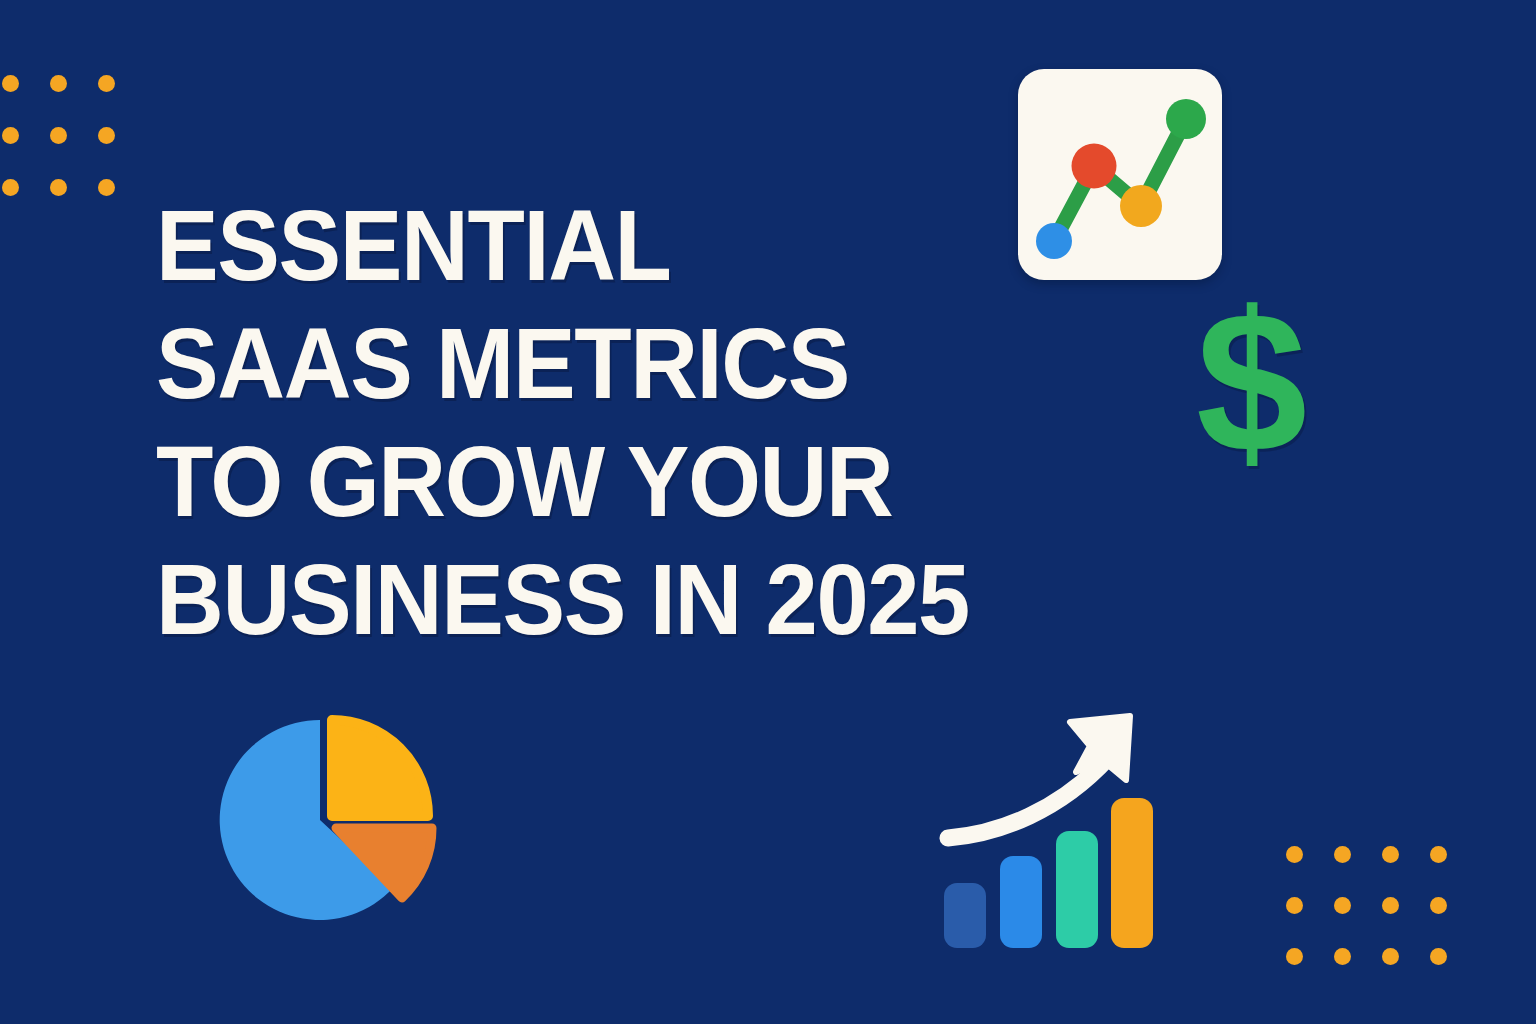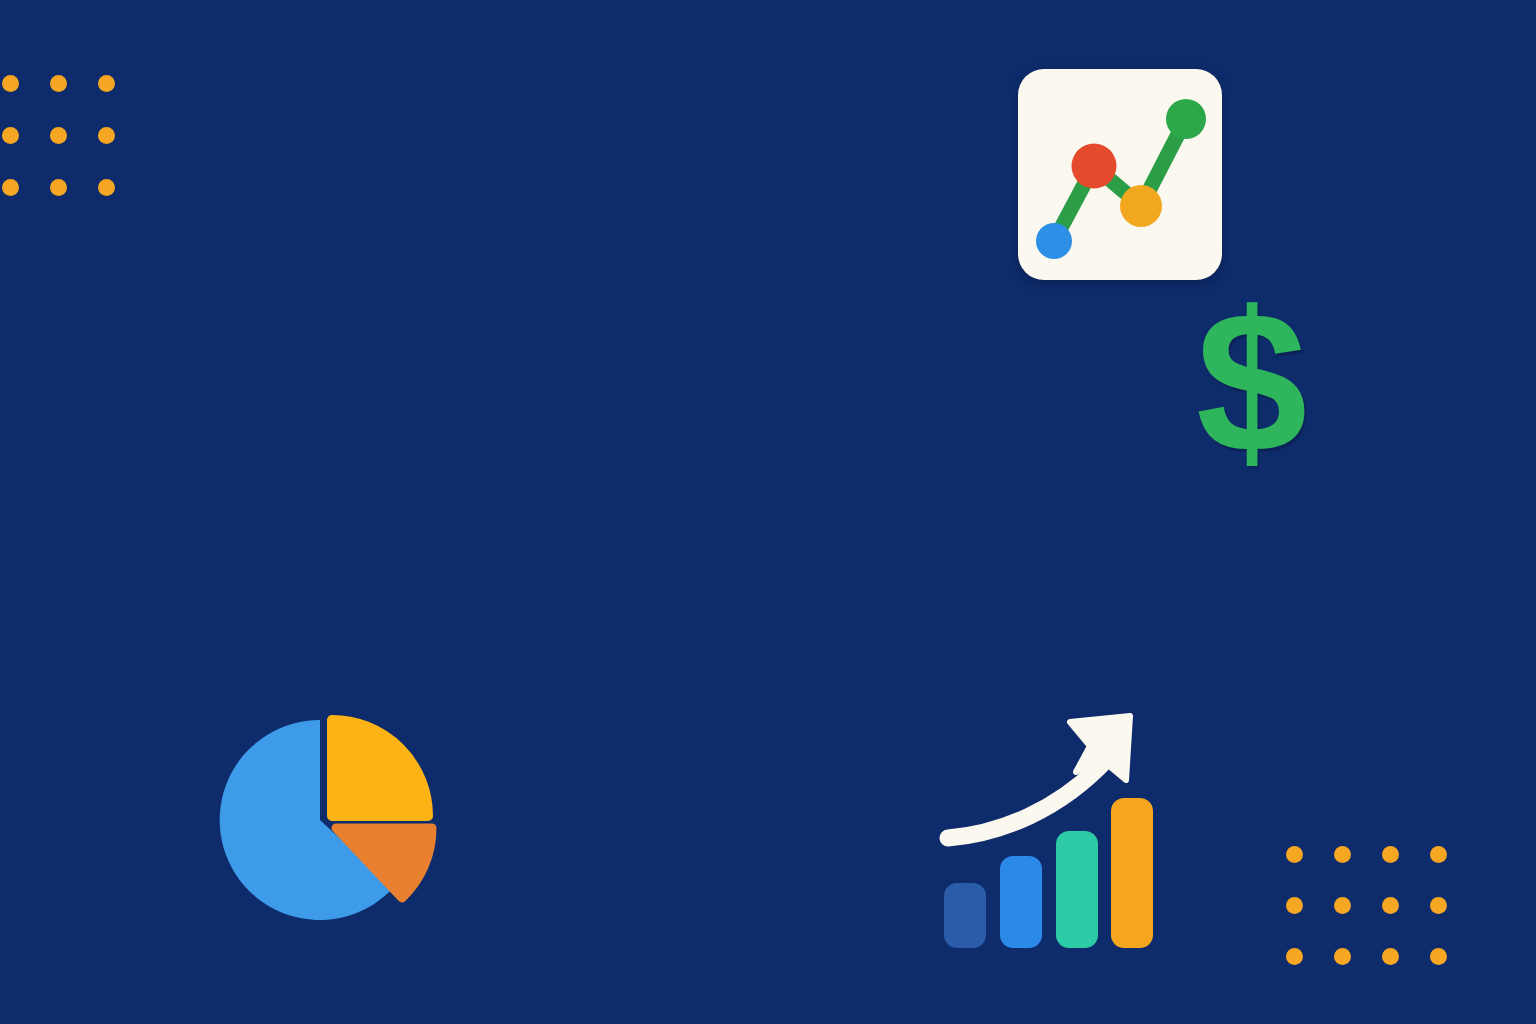--- a/index.html
+++ b/index.html
@@ -137,20 +137,26 @@
     <div class="dot"></div>
     <div class="dot"></div>
     <div class="dot"></div>
     <div class="dot"></div>
     <div class="dot"></div>
     <div class="dot"></div>
     <div class="dot"></div>
     <div class="dot"></div>
   </div>
 
+  <div id="headline">
+    <div class="headline-line">ESSENTIAL</div>
+    <div class="headline-line">SAAS METRICS</div>
+    <div class="headline-line">TO GROW YOUR</div>
+    <div class="headline-line">BUSINESS IN 2025</div>
+  </div>
 
   <div id="line-chart-card">
     <svg width="204" height="211" viewBox="0 0 204 211">
       <polyline points="36,172 76,97 123,137 168,50" fill="none" stroke="#2C9E47" stroke-width="15" stroke-linecap="round" stroke-linejoin="round"></polyline>
       <circle cx="36" cy="172" r="18" fill="#2E8FE6"></circle>
       <circle cx="76" cy="97" r="22.5" fill="#E44A2C"></circle>
       <circle cx="123" cy="137" r="21" fill="#F2A81E"></circle>
       <circle cx="168" cy="50" r="20" fill="#2CA84B"></circle>
     </svg>
   </div>

